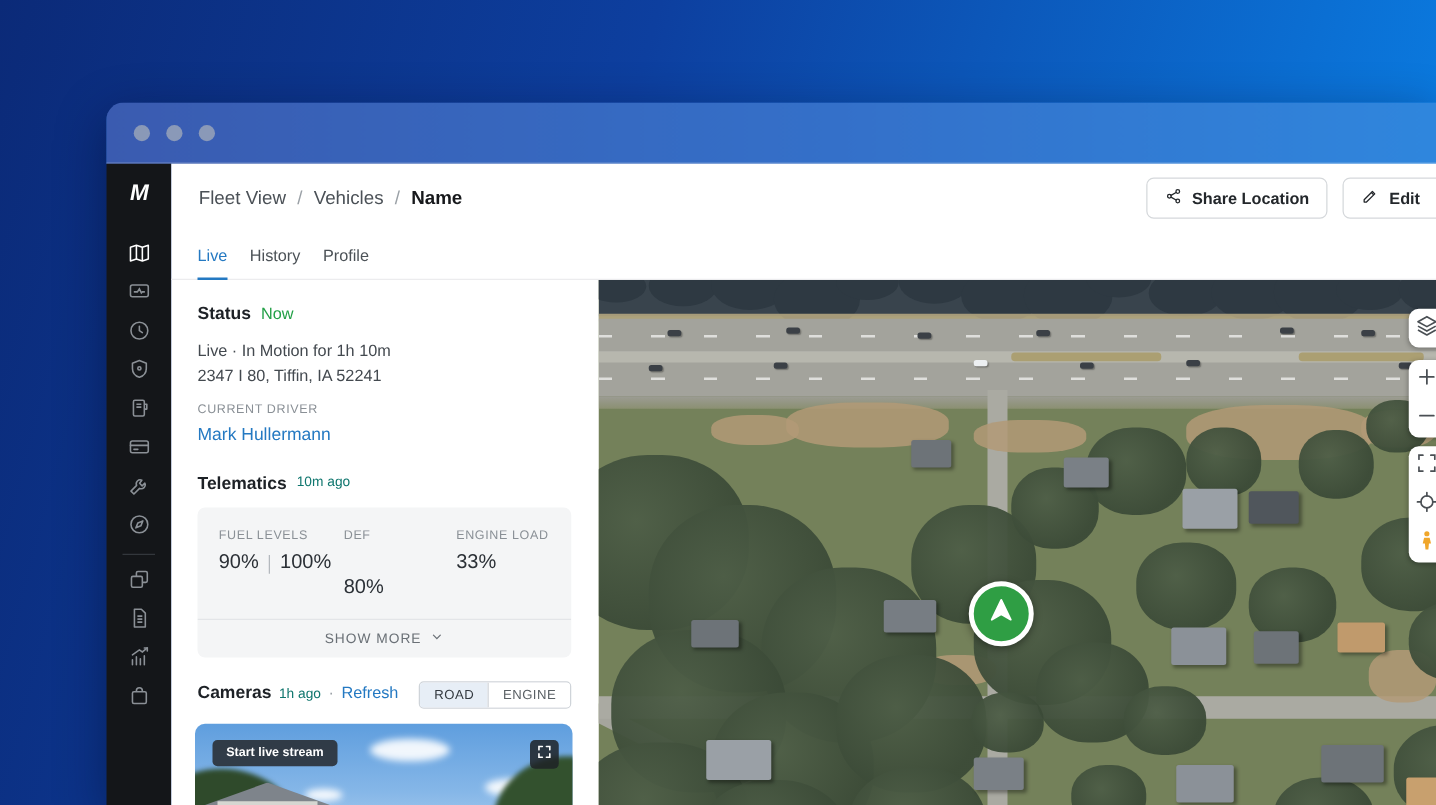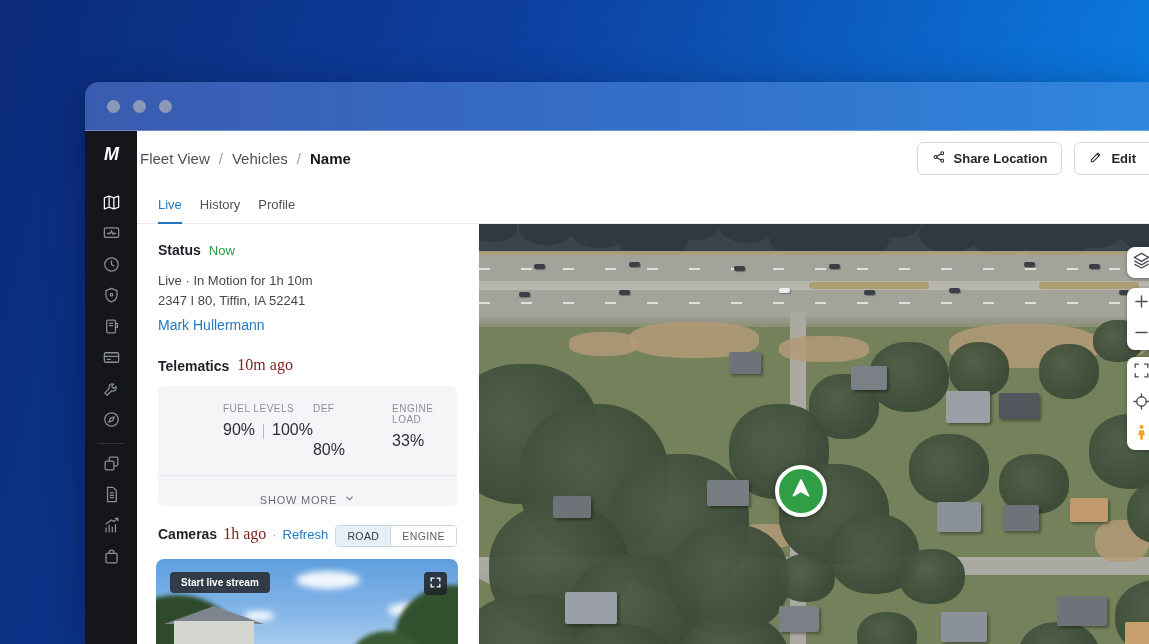--- a/index.html
+++ b/index.html
@@ -18,61 +18,61 @@
   
   .sidebar{width:52px;flex:0 0 52px;background:#141619;display:flex;flex-direction:column;align-items:center;padding-top:13px;}
   .logo{color:#fff;font-weight:900;font-style:italic;font-size:18px;letter-spacing:-1px;margin-bottom:24px;cursor:pointer;}
   .nav-ic{width:52px;height:31px;display:flex;align-items:center;justify-content:center;color:#8b9096;cursor:pointer;}
   .nav-ic.active{color:#fff;}
   .nav-ic svg{width:19px;height:19px;}
   .side-div{width:26px;height:1px;background:#33373c;margin:6px 0;}
 
   
   .main{flex:1;background:#fff;display:flex;flex-direction:column;min-width:0;}
-  .header{height:55px;flex:0 0 55px;display:flex;align-items:center;padding-left:3px;}
+  .header{height:55px;flex:0 0 55px;display:flex;align-items:center;padding-left:22px;}
   .breadcrumb{font-size:15px;color:#4b5157;display:flex;align-items:center;gap:9px;}
   .breadcrumb .sep{color:#9aa0a6;}
   .breadcrumb .crumb{cursor:pointer;}
   .breadcrumb .current{color:#17191c;font-weight:700;}
   .head-actions{margin-left:auto;display:flex;gap:12px;align-items:center;}
   .btn{display:flex;align-items:center;gap:8px;border:1px solid #d5d8db;border-radius:6px;background:#fff;
     height:33px;padding:0 14px;font-size:13px;font-weight:700;color:#23272b;cursor:pointer;white-space:nowrap;}
   .btn svg{width:14px;height:14px;stroke:#23272b;}
   .btn.edit{margin-right:-14px;padding-right:26px;}
 
   .tabs{height:37px;flex:0 0 37px;display:flex;align-items:center;gap:18px;padding-left:21px;
     border-bottom:1px solid #ececee;position:relative;}
   .tab{font-size:13px;color:#4c5257;cursor:pointer;height:100%;display:flex;align-items:center;position:relative;}
   .tab.active{color:#2479c2;}
   .tab.active:after{content:"";position:absolute;left:0;right:0;bottom:-1px;height:2px;background:#2479c2;}
 
   .content{flex:1;display:flex;min-height:0;}
 
   
   .panel{width:342px;flex:0 0 342px;padding:18px 22px 0 21px;box-sizing:border-box;overflow:hidden;}
-  .sec-head{display:flex;align-items:flex-end;gap:8px;}
+  .sec-head{display:flex;align-items:center;gap:8px;}
   .sec-title{font-size:14px;font-weight:700;color:#1d2126;}
-  .muted{font-size:16px;color:#7f1d1d;font-family:Liberation Serif, serif;}
+  .muted{font-size:11px;color:#0f766e;}
   .green{font-size:13px;color:#23a047;}
   .body-txt{font-size:13px;color:#43494f;line-height:20px;}
   .cap-label{font-size:10px;letter-spacing:.5px;color:#8a9096;}
   .link{color:#2479c2;cursor:pointer;}
   .status-sec .rows{margin-top:13px;}
   .driver-label{margin-top:11px;}
   .driver-name{font-size:14px;color:#2479c2;margin-top:6px;cursor:pointer;}
 
   .tele-sec{margin-top:23px;}
   .tele-card{margin-top:12px;background:#f4f5f6;border-radius:6px;overflow:hidden;}
   .tele-metrics{display:flex;padding:17px 0 16px 17px;}
   .metric{display:flex;flex-direction:column;gap:7px;}
-  .metric.m1{width:100px;margin-left:48px;}
+  .metric.m1{width:100px;}
   .metric.m2{width:90px;gap:27px;}
   .metric-val{font-size:16px;color:#2b3036;display:flex;align-items:flex-end;}
   .vdiv{display:inline-block;width:1px;height:15px;background:#b4b9be;margin:0 8px;}
-  .show-more{border-top:1px solid #e3e5e8;height:30px;display:flex;align-items:flex-end;justify-content:center;
+  .show-more{border-top:1px solid #e3e5e8;height:30px;display:flex;align-items:center;justify-content:center;
     gap:7px;font-size:11px;letter-spacing:.8px;color:#6a7076;cursor:pointer;}
   .show-more svg{width:11px;height:11px;stroke:#6a7076;}
 
   .cam-sec{margin-top:19px;}
   .cam-head{display:flex;align-items:baseline;gap:6px;}
   .cam-head .sep{color:#9aa0a6;font-size:13px;}
   .toggle{margin-left:auto;display:flex;border:1px solid #cfd4d9;border-radius:4px;overflow:hidden;align-self:center;}
   .seg{font-size:10.5px;letter-spacing:.4px;padding:4px 11px;cursor:pointer;background:#fff;color:#5a6065;}
   .seg.active{background:#e7eef6;color:#33393f;}
   .seg + .seg{border-left:1px solid #cfd4d9;}
@@ -256,20 +256,21 @@
 
           <div class="status-sec">
             <div class="sec-head">
               <span class="sec-title">Status</span>
               <span class="green">Now</span>
             </div>
             <div class="rows">
               <div class="body-txt">Live · In Motion for 1h 10m</div>
               <div class="body-txt">2347 I 80, Tiffin, IA 52241</div>
             </div>
+            <div class="cap-label driver-label">CURRENT DRIVER</div>
             <div class="driver-name">Mark Hullermann</div>
           </div>
 
           <div class="tele-sec">
             <div class="sec-head">
               <span class="sec-title">Telematics</span>
               <span class="muted">10m ago</span>
             </div>
             <div class="tele-card">
               <div class="tele-metrics">

